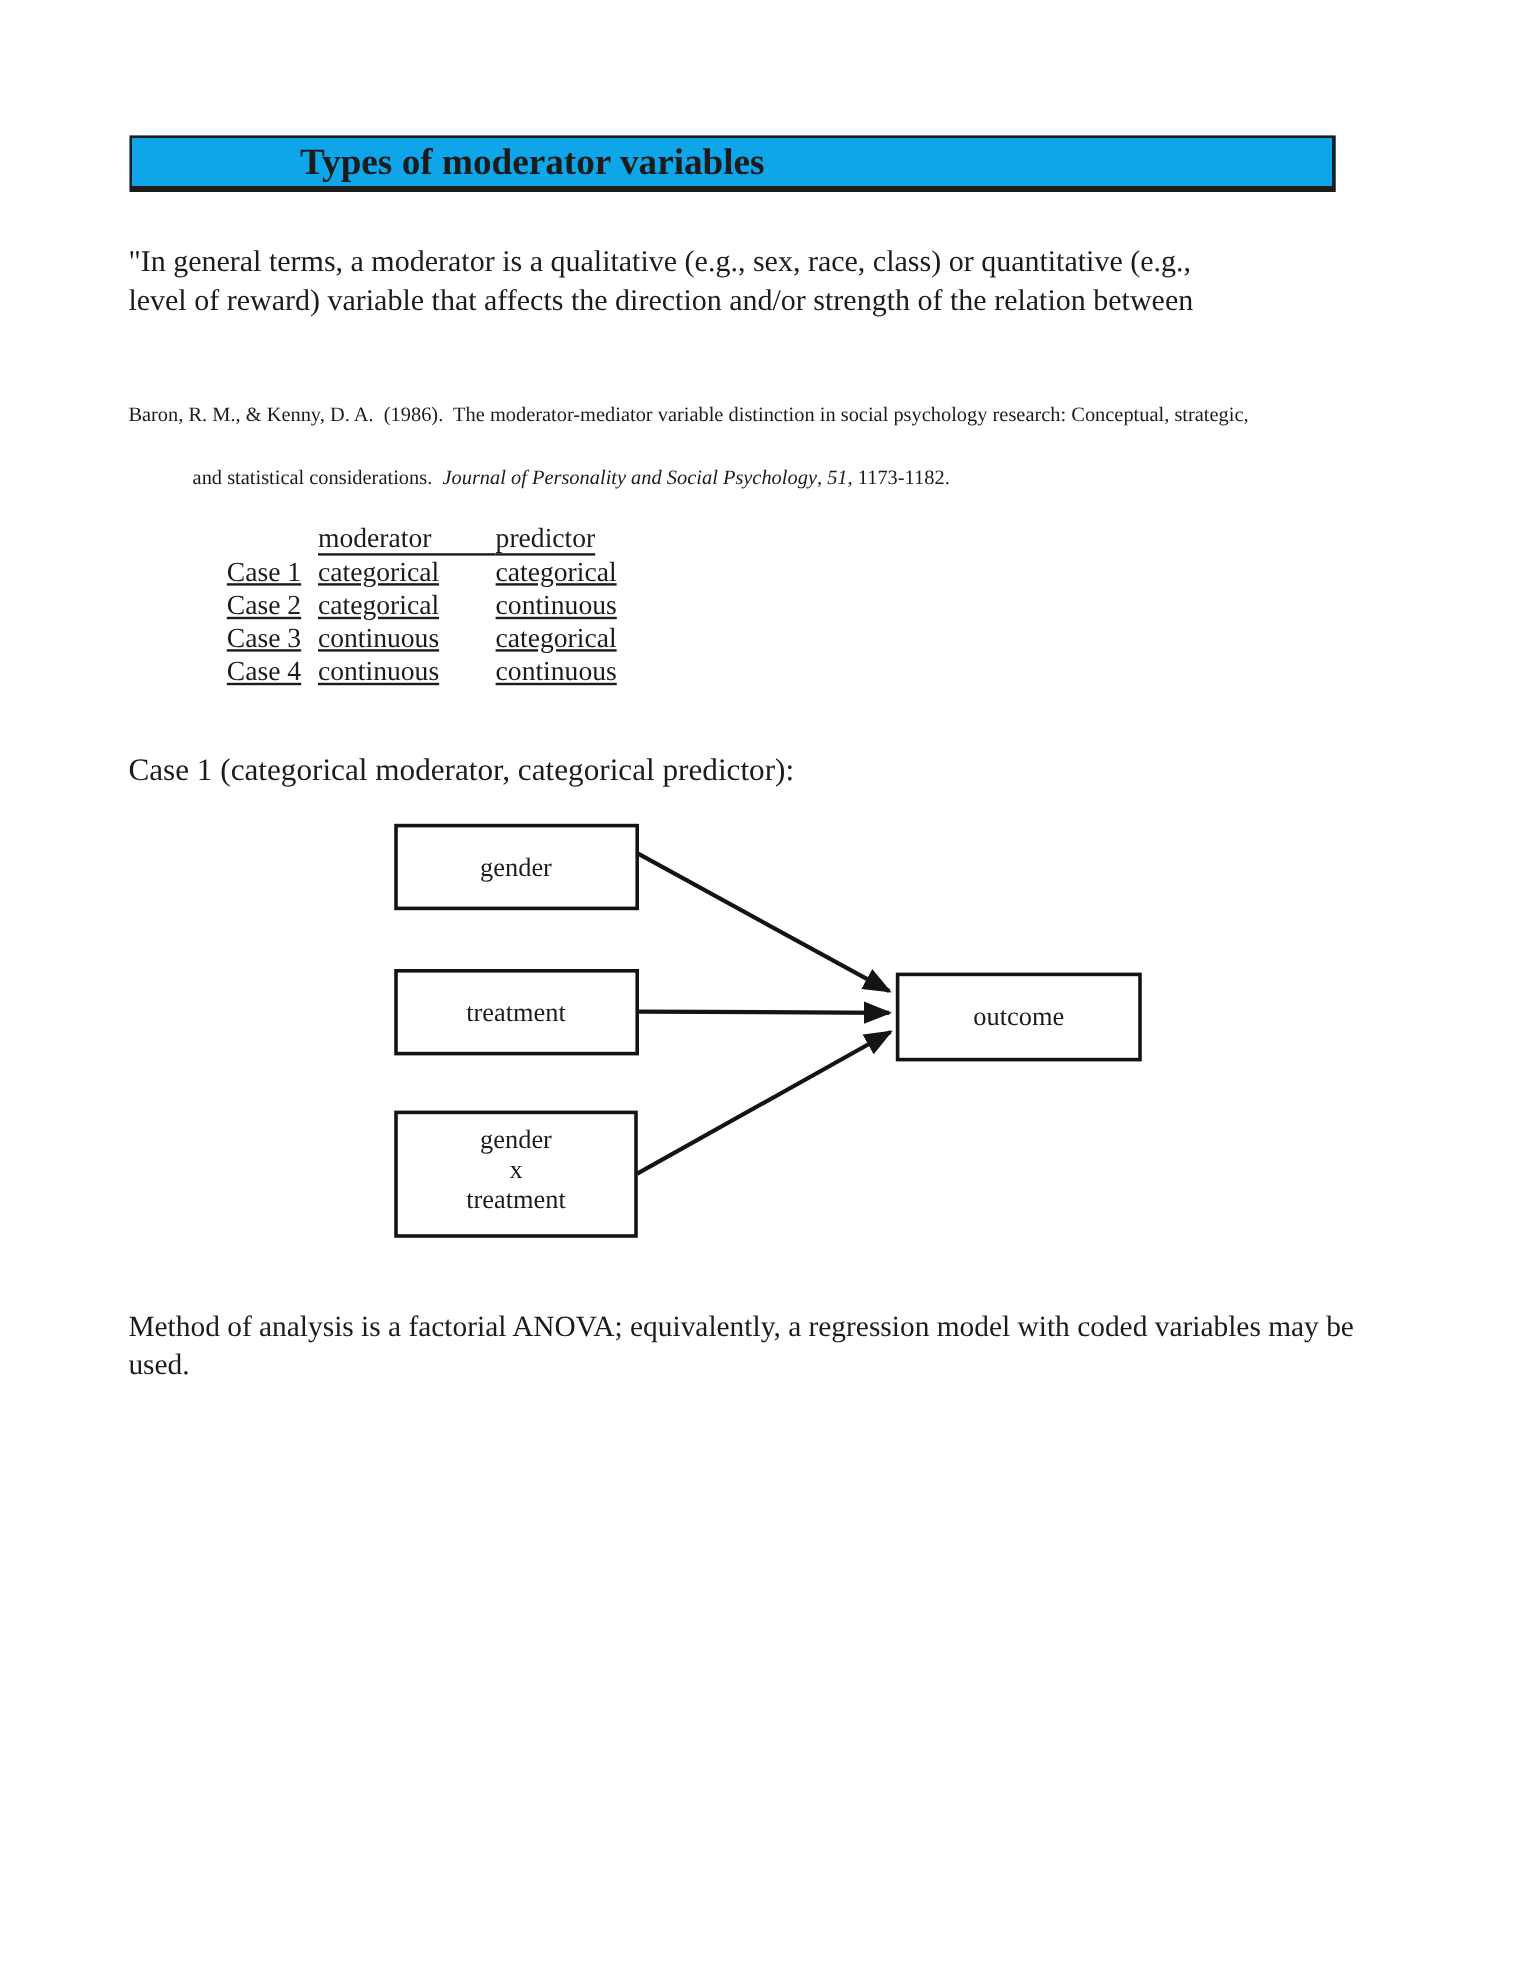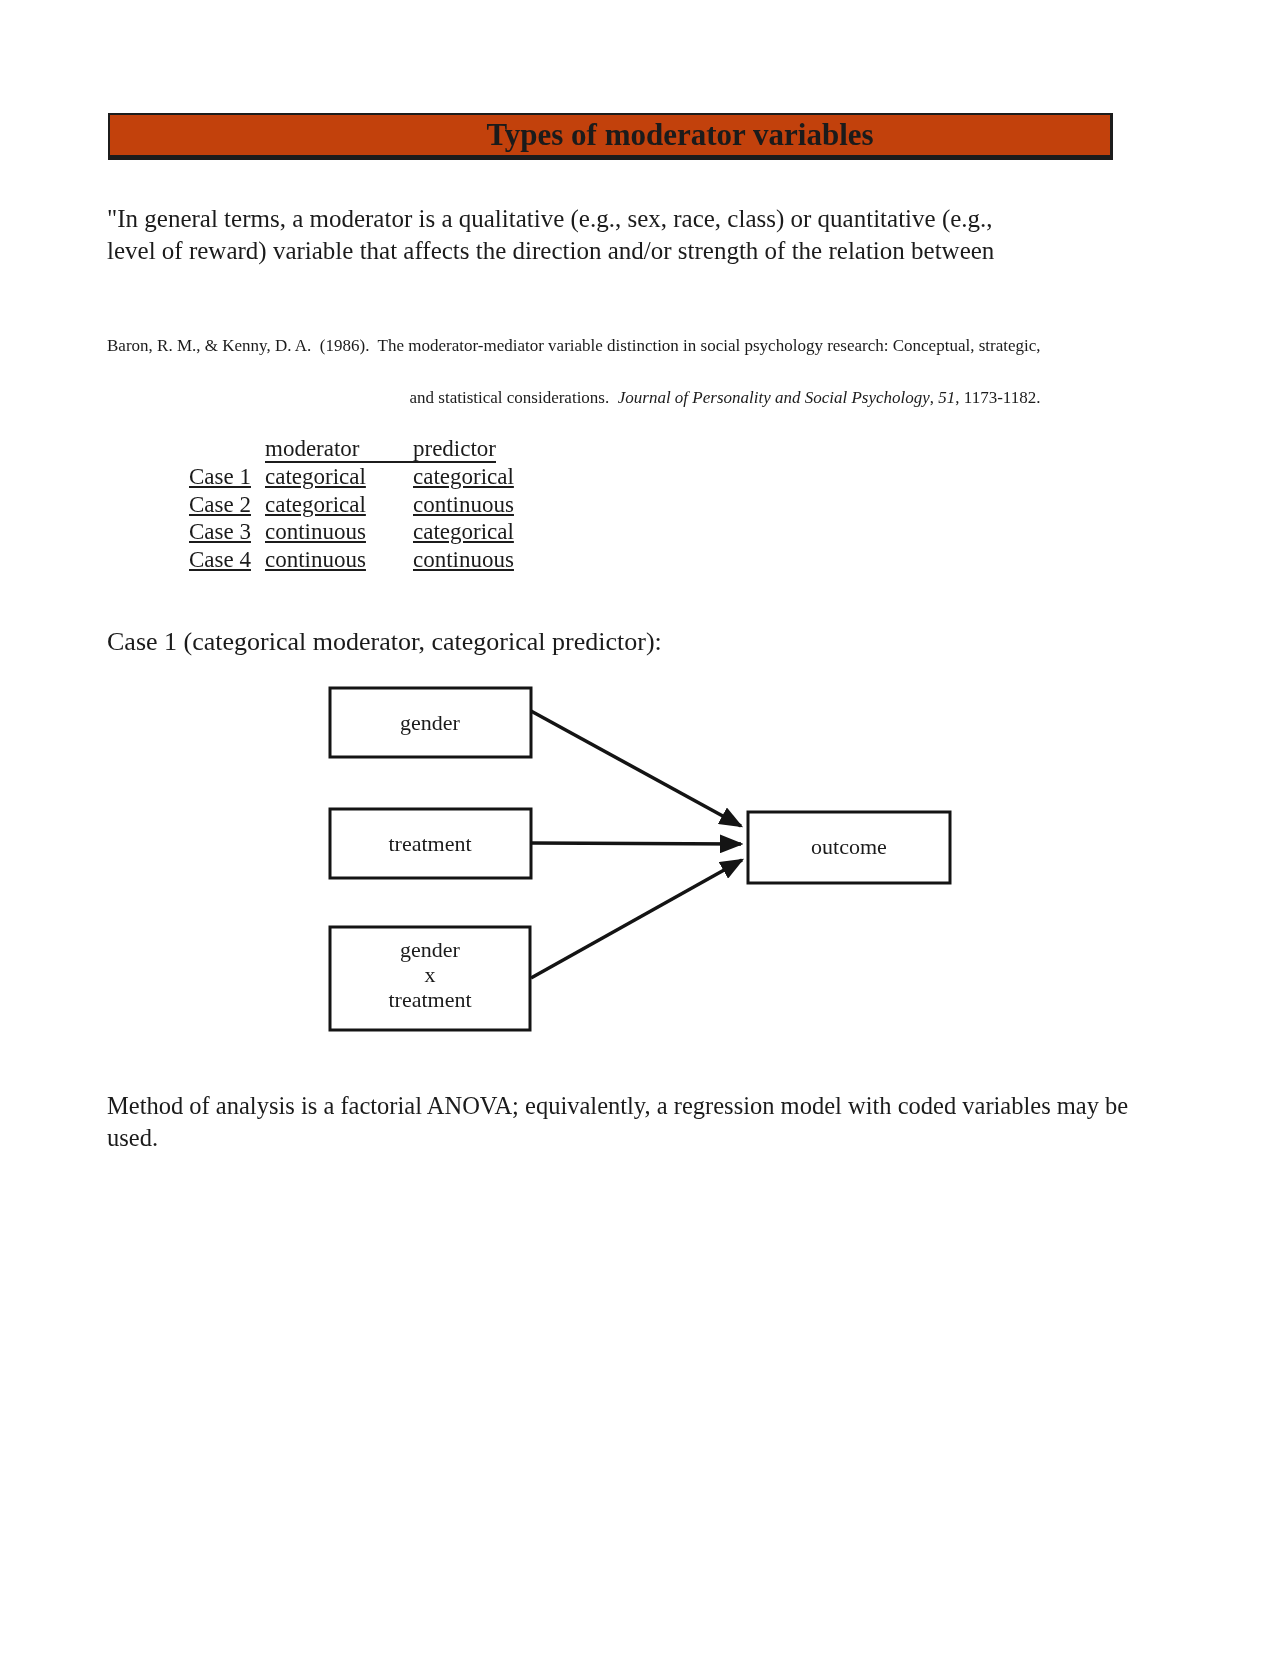--- a/index.html
+++ b/index.html
@@ -12,37 +12,37 @@
     overflow:hidden;
   }
 
   
   .title-box {
     position:absolute; left:108px; top:113px;
     width:1000px; height:40px;
     border:2px solid #1c1c1c;
     border-right-width:3px;
     border-bottom-width:5px;
-    background:#c2410c;
-    display:flex; align-items:center; justify-content:center;
+    background:#0ea5e9;
+    display:flex; align-items:center; justify-content:flex-start;
   }
   .title-text {
     font-size:31px; font-weight:bold;
     margin-left:140px;
     white-space:pre;
   }
 
   
   .quote { position:absolute; left:107px; top:203px; font-size:25px; line-height:32px; }
   .line { white-space:pre; }
 
   
   .citation { position:absolute; left:107px; top:333px; font-size:17px; line-height:26px; }
   .cite-line { white-space:pre; }
-  .cite-line2 { padding-left:28px;text-align:right; }
+  .cite-line2 { padding-left:28px; }
   .cite-line2 span { white-space:pre; }
   .italic { font-style:italic; }
 
   
   .cases-table { position:absolute; left:189px; top:437px; font-size:23px; line-height:27.5px; }
   .t-row { display:flex;text-decoration:underline; }
   .c-case { display:inline-block; width:76px; white-space:pre; }
   .c-mod  { display:inline-block; width:148px; white-space:pre; }
   .c-pred { display:inline-block; white-space:pre; }
   .hdr .c-mod, .hdr .c-pred { line-height:24px; }

